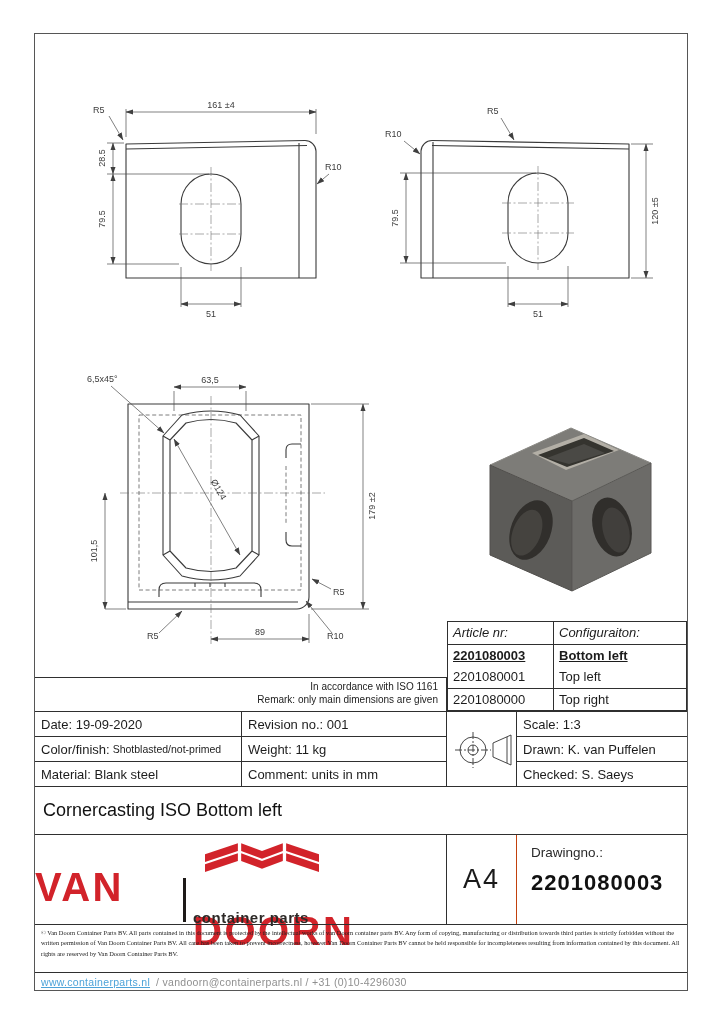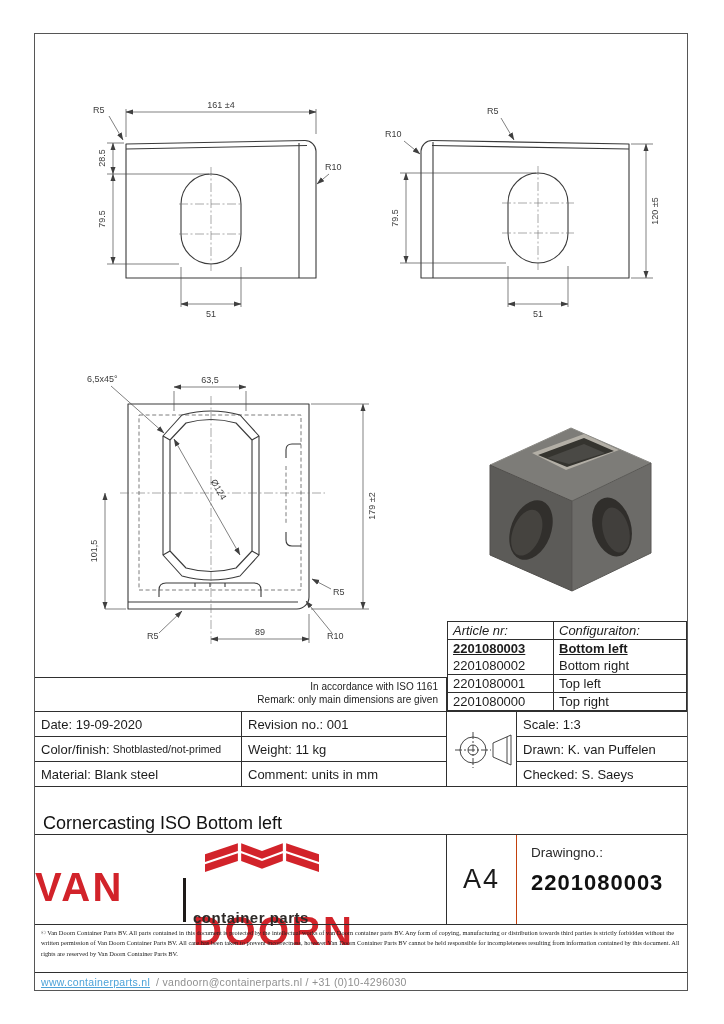--- a/index.html
+++ b/index.html
@@ -27,21 +27,21 @@
   .rows-block{position:absolute;left:0;top:677px;right:0;height:75px;border-top:1px solid #2f2f2f;box-sizing:border-box;display:flex;}
   .rb-left{width:412px;display:flex;flex-direction:column;border-right:1px solid #2f2f2f;box-sizing:border-box;}
   .rb-row{flex:1;display:flex;border-bottom:1px solid #2f2f2f;box-sizing:border-box;}
   .rb-row:last-child{border-bottom:none;}
   .rb-c1{width:207px;border-right:1px solid #2f2f2f;box-sizing:border-box;display:flex;align-items:center;padding-left:6px;font-size:13px;}
   .rb-c2{flex:1;display:flex;align-items:center;padding-left:6px;font-size:13px;}
   .small-val{font-size:10.5px;margin-left:3px;}
   .rb-sym{width:70px;border-right:1px solid #2f2f2f;box-sizing:border-box;display:flex;align-items:center;justify-content:center;}
   .rb-right{flex:1;display:flex;flex-direction:column;}
 
-  .title-row{position:absolute;left:0;top:752px;right:0;height:48px;border-top:1px solid #2f2f2f;box-sizing:border-box;display:flex;align-items:flex-end;padding-left:8px;font-size:18px;color:#111;}
+  .title-row{position:absolute;left:0;top:752px;right:0;height:48px;border-top:1px solid #2f2f2f;box-sizing:border-box;display:flex;align-items:center;padding-left:8px;font-size:18px;color:#111;}
 
   .bottom-block{position:absolute;left:0;top:800px;right:0;height:90px;border-top:1px solid #2f2f2f;box-sizing:border-box;display:flex;}
   .bb-logo{width:412px;border-right:1px solid #2f2f2f;box-sizing:border-box;position:relative;}
   .bb-a4{width:70px;border-right:1px solid #c2410c;box-sizing:border-box;display:flex;align-items:center;justify-content:center;font-size:27px;letter-spacing:2px;color:#1a1a1a;}
   .bb-dn{flex:1;padding:10px 0 0 14px;box-sizing:border-box;}
   .dn-label{font-size:13.5px;color:#2a2a2a;}
   .dn-number{font-size:22px;font-weight:bold;letter-spacing:1px;margin-top:10px;color:#111;}
 
   .logo-van,.logo-doorn{position:absolute;top:32px;font-size:40px;font-weight:bold;letter-spacing:2.5px;color:#d2232a;line-height:1;}
   .logo-van{left:0;width:142px;text-align:left;}
@@ -207,24 +207,20 @@
   <div class="article-table">
     <div class="at-row hdr">
       <div class="at-c1">Article nr:</div>
       <div class="at-c2">Configuraiton:</div>
     </div>
     <div class="at-row hl">
       <div class="at-c1">
           <span>2201080003</span>
         </div>
       <div class="at-c2"><span>Bottom left</span></div>
-    </div>
-    <div class="at-row b">
-      <div class="at-c1">2201080002</div>
-      <div class="at-c2">Bottom right</div>
     </div>
     <div class="at-row b">
       <div class="at-c1">2201080001</div>
       <div class="at-c2">Top left</div>
     </div>
     <div class="at-row">
       <div class="at-c1">2201080000</div>
       <div class="at-c2">Top right</div>
     </div>
   </div>

